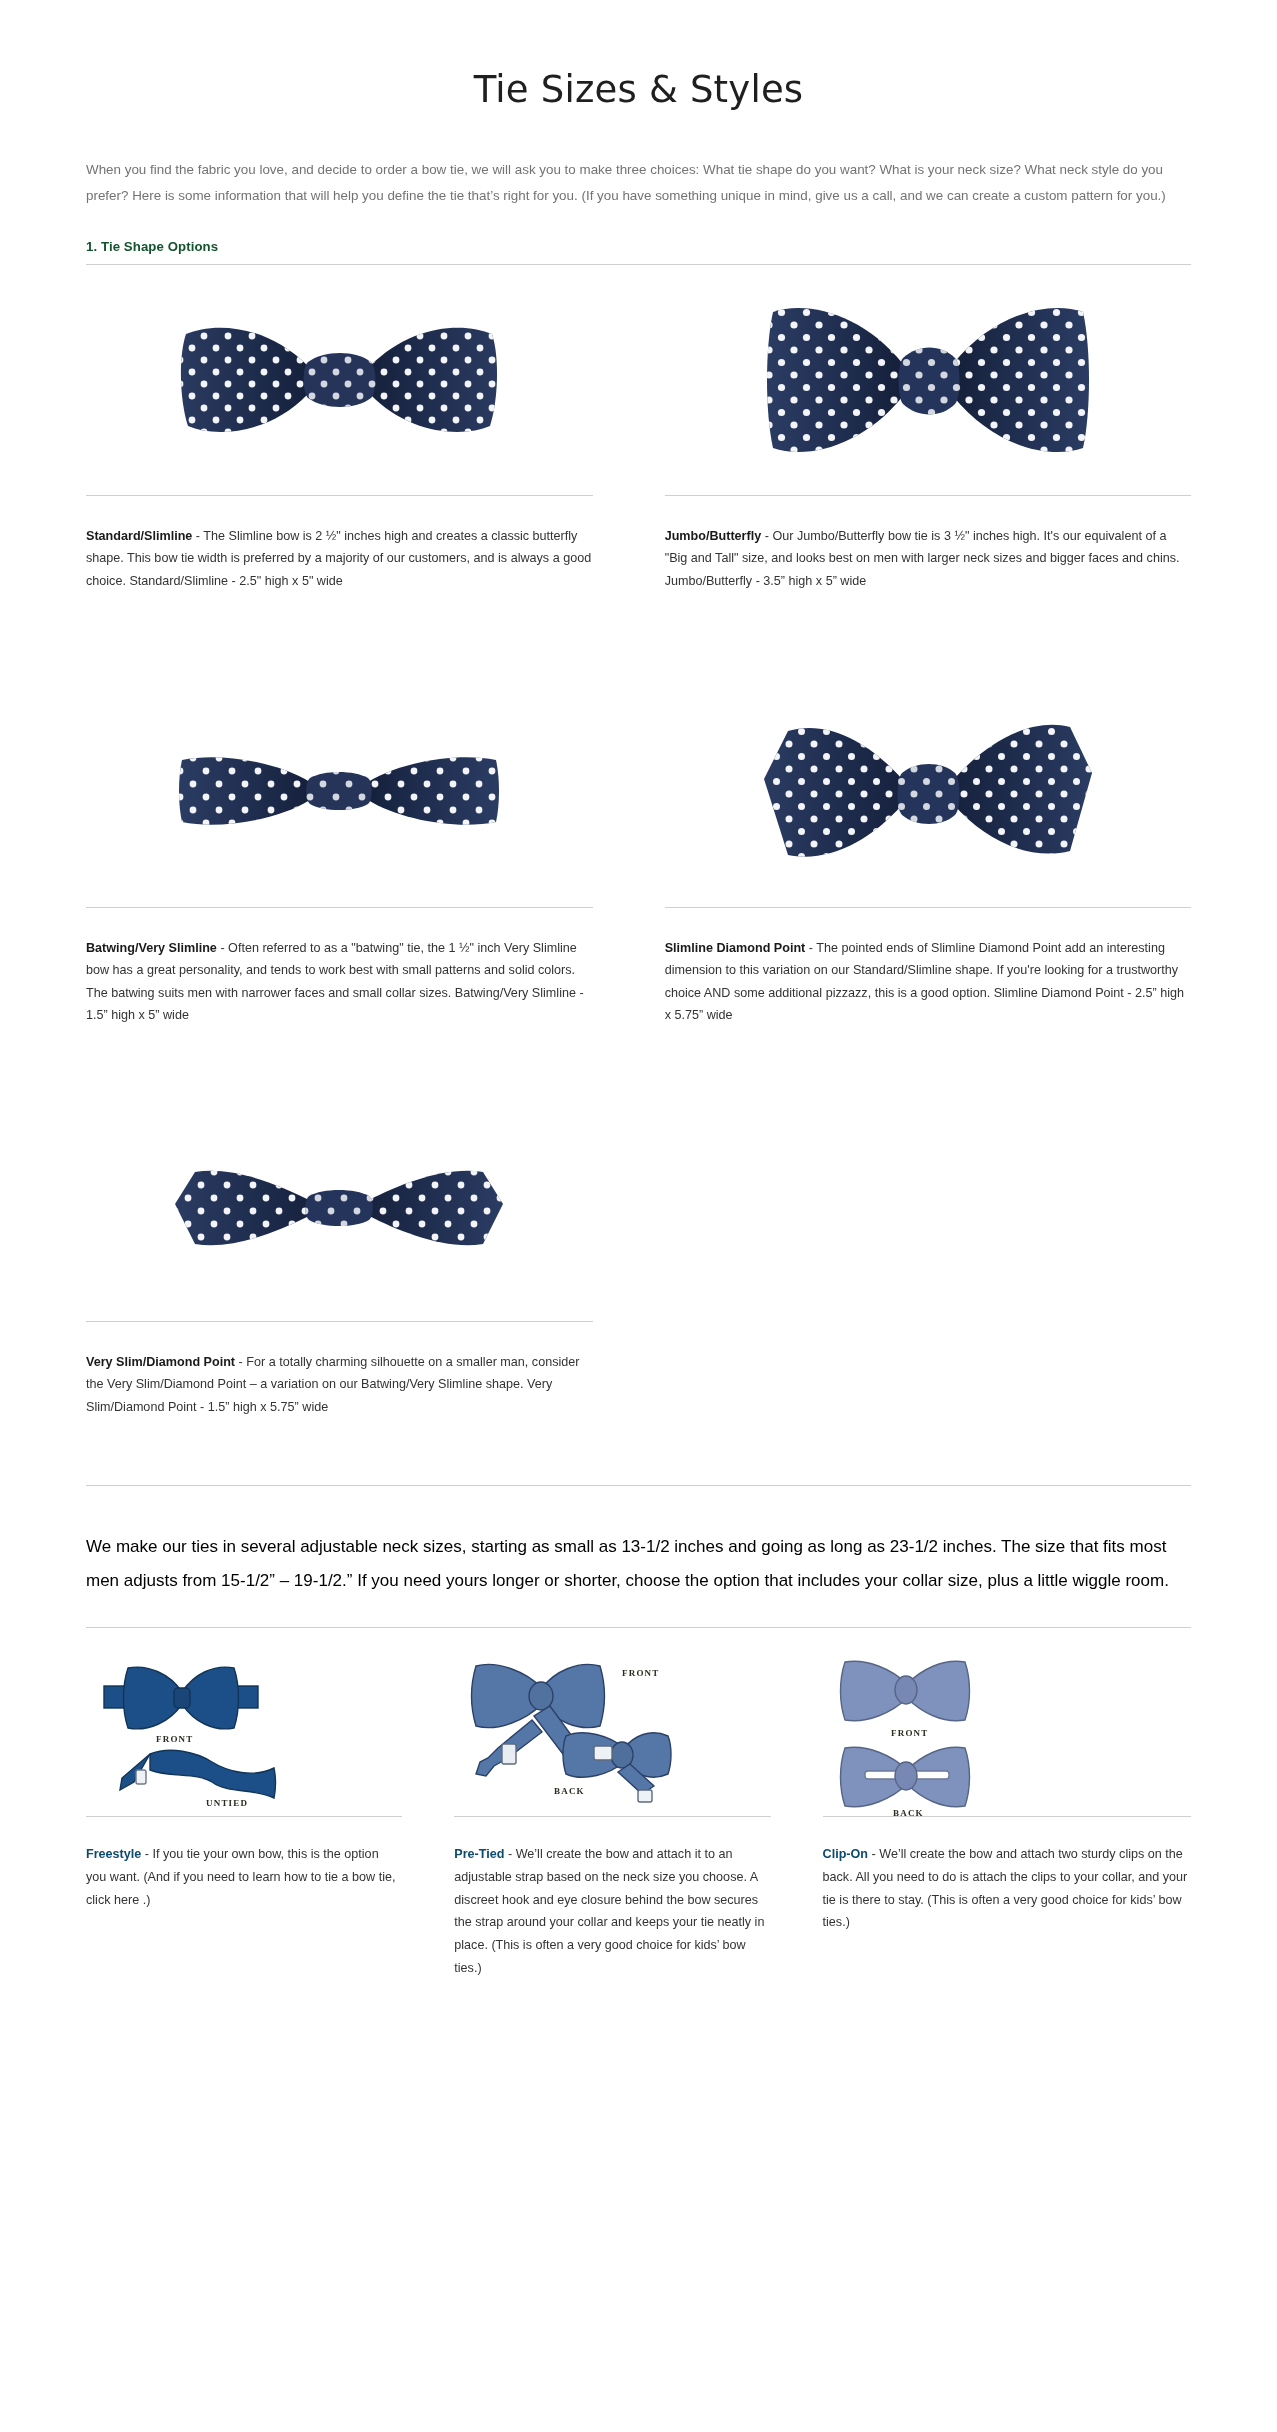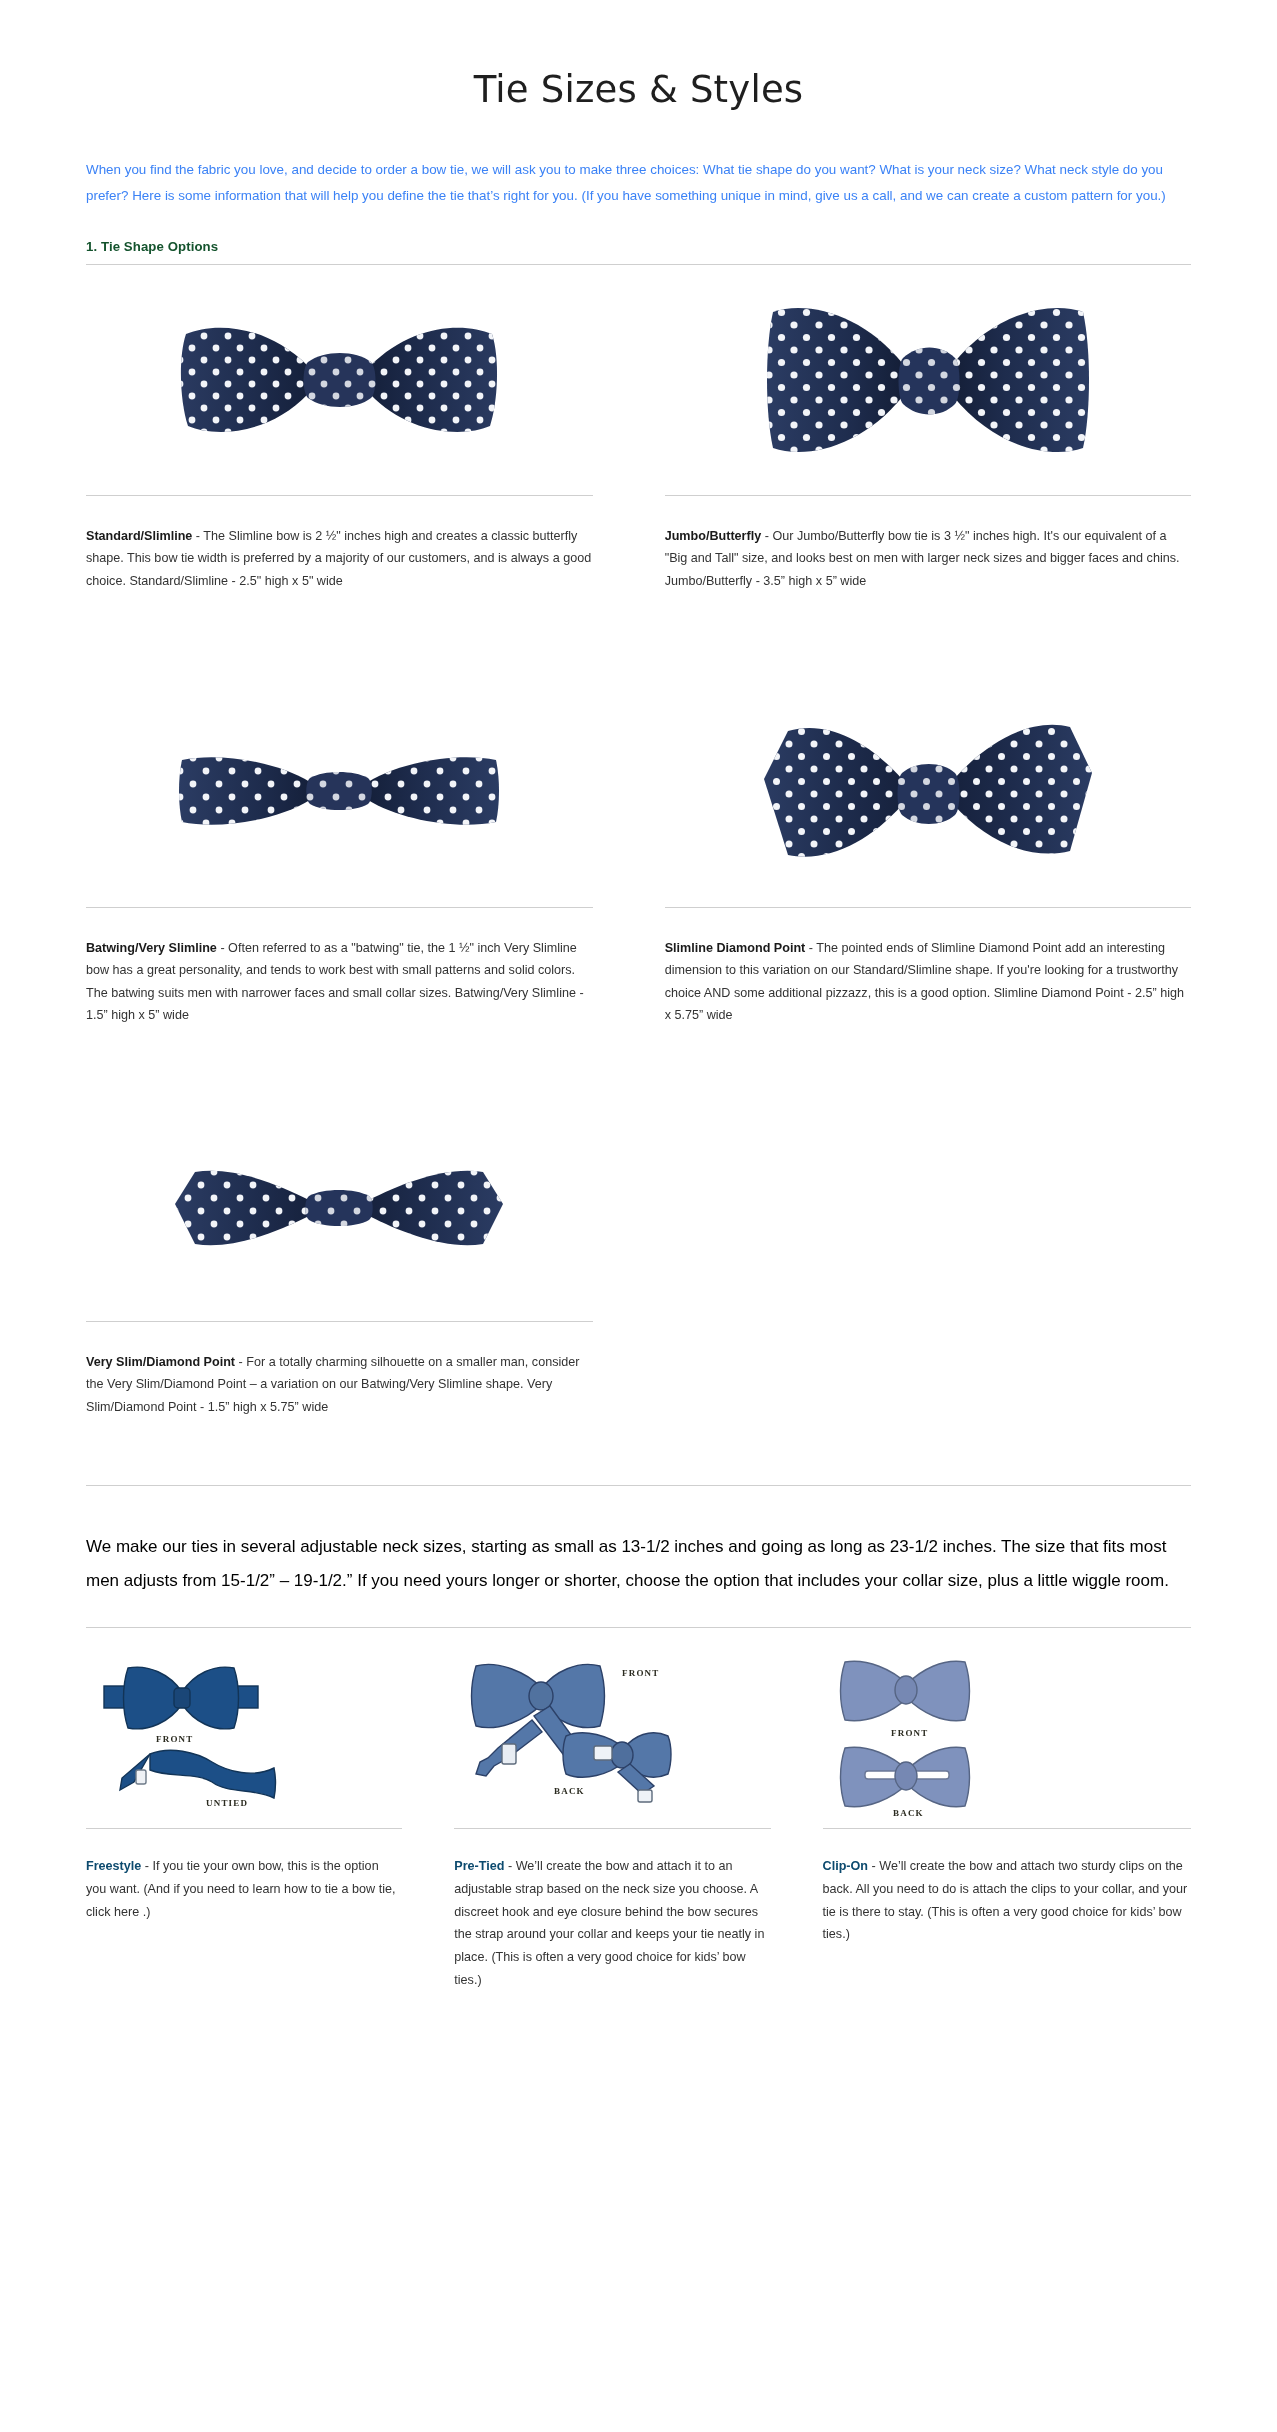--- a/index.html
+++ b/index.html
@@ -30,21 +30,21 @@
     font-weight: 400;
     font-size: 37px;
     letter-spacing: 0.2px;
     text-align: center;
     color: #1f1f1f;
     margin: 0 0 46px 0;
   }
   p.intro {
     font-size: 13.4px;
     line-height: 1.95;
-    color: #3b82f6;
+    color: #737373;
     margin: 0 0 30px 0;
     text-align: left;
   }
   h2.section-head {
     font-size: 13.2px;
     font-weight: bold;
     color: #14532d;
     margin: 0 0 10px 0;
     letter-spacing: 0.1px;
   }
@@ -92,21 +92,20 @@
   }
   .style-col {
     width: 33.33%;
     padding-right: 52px;
   }
   .style-col:last-child { padding-right: 0; }
   .style-stage {
     height: 162px;
     position: relative;
     margin-top: 16px;
-    margin-bottom: 12px;
   }
   .style-desc {
     font-size: 12.6px;
     line-height: 1.80;
     color: #333;
     padding-top: 14px;
   }
   .style-desc b { color: #0c4a6e; font-weight: bold; }
   svg { display: block; }
   .lbl {

